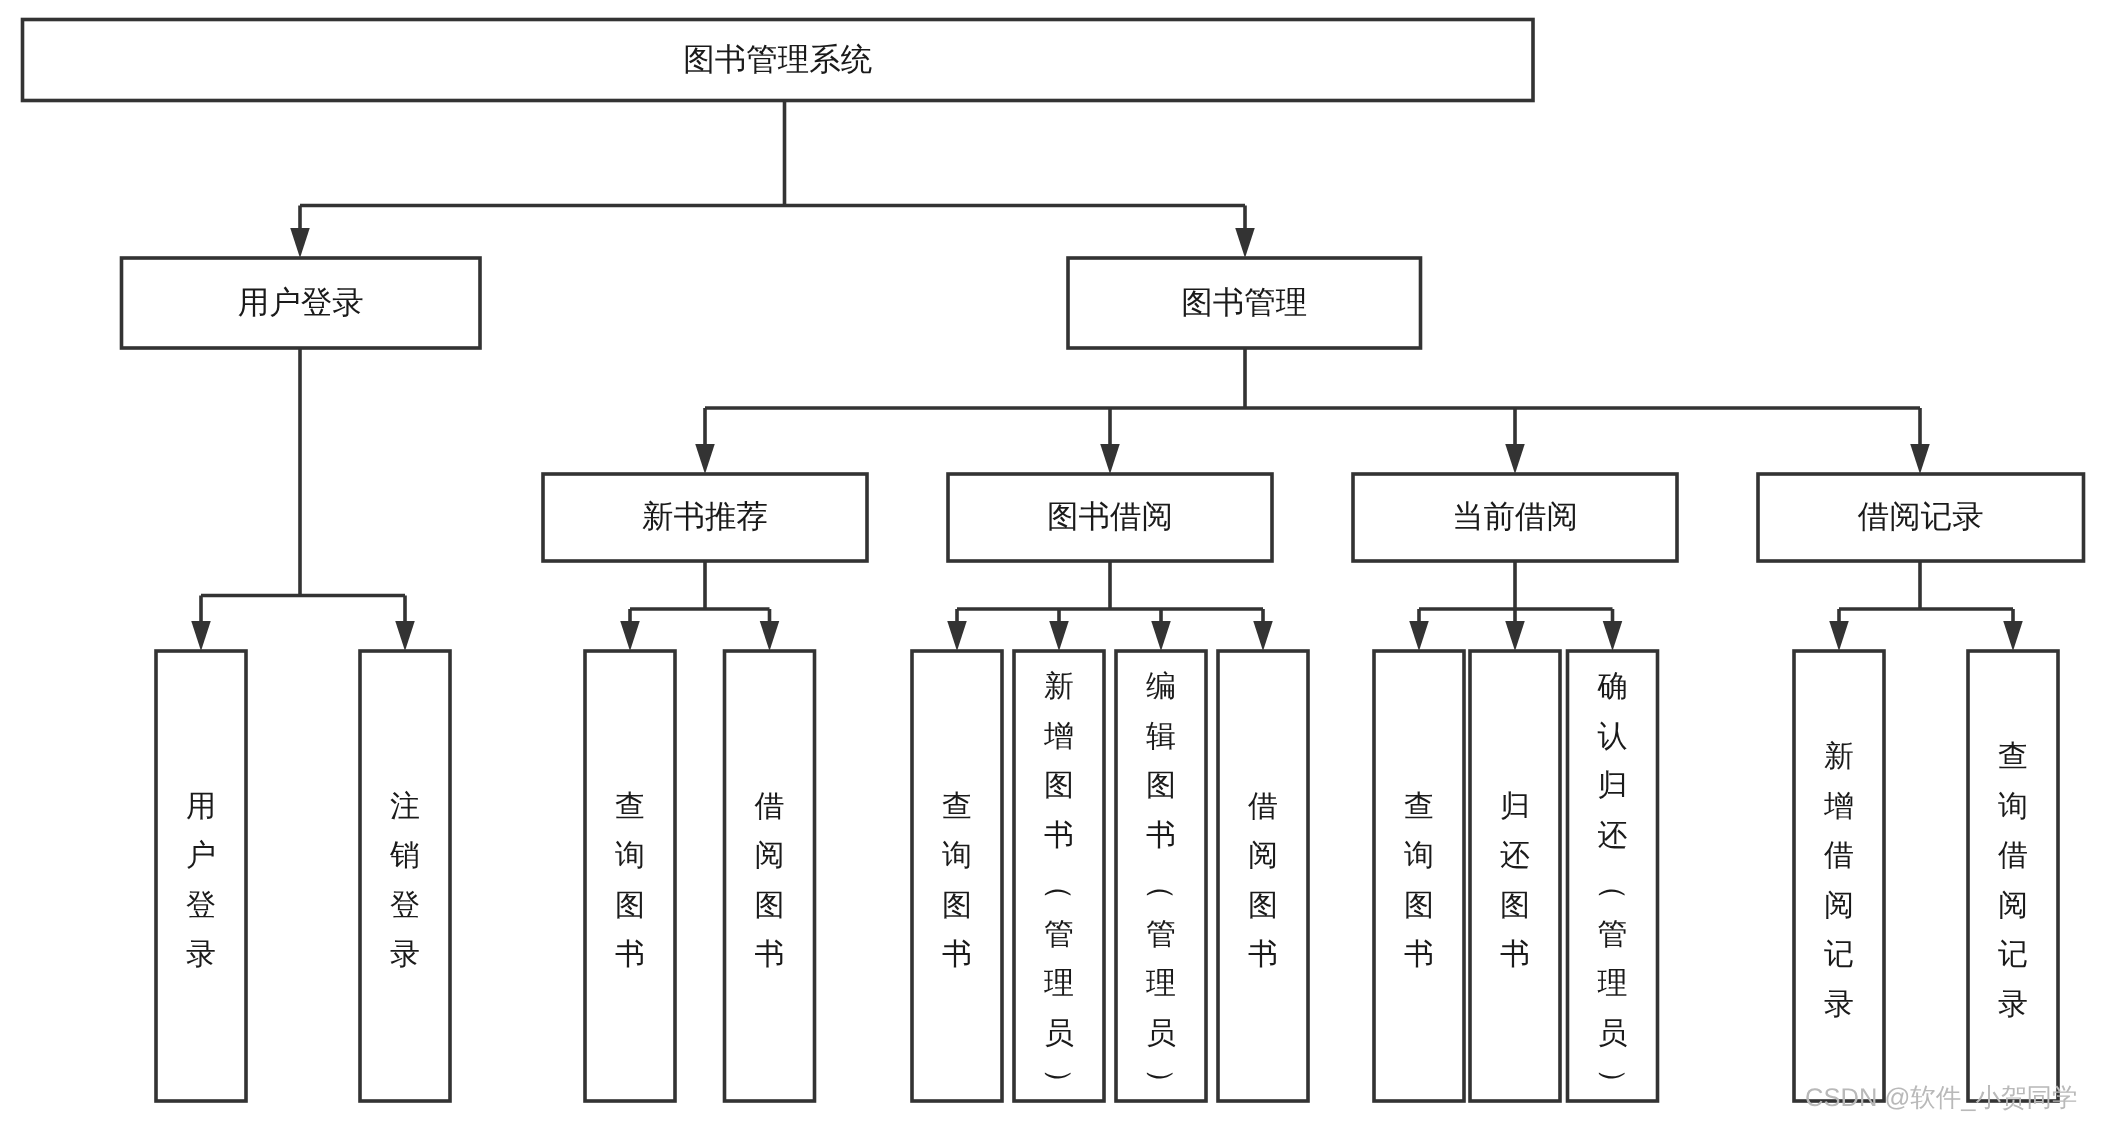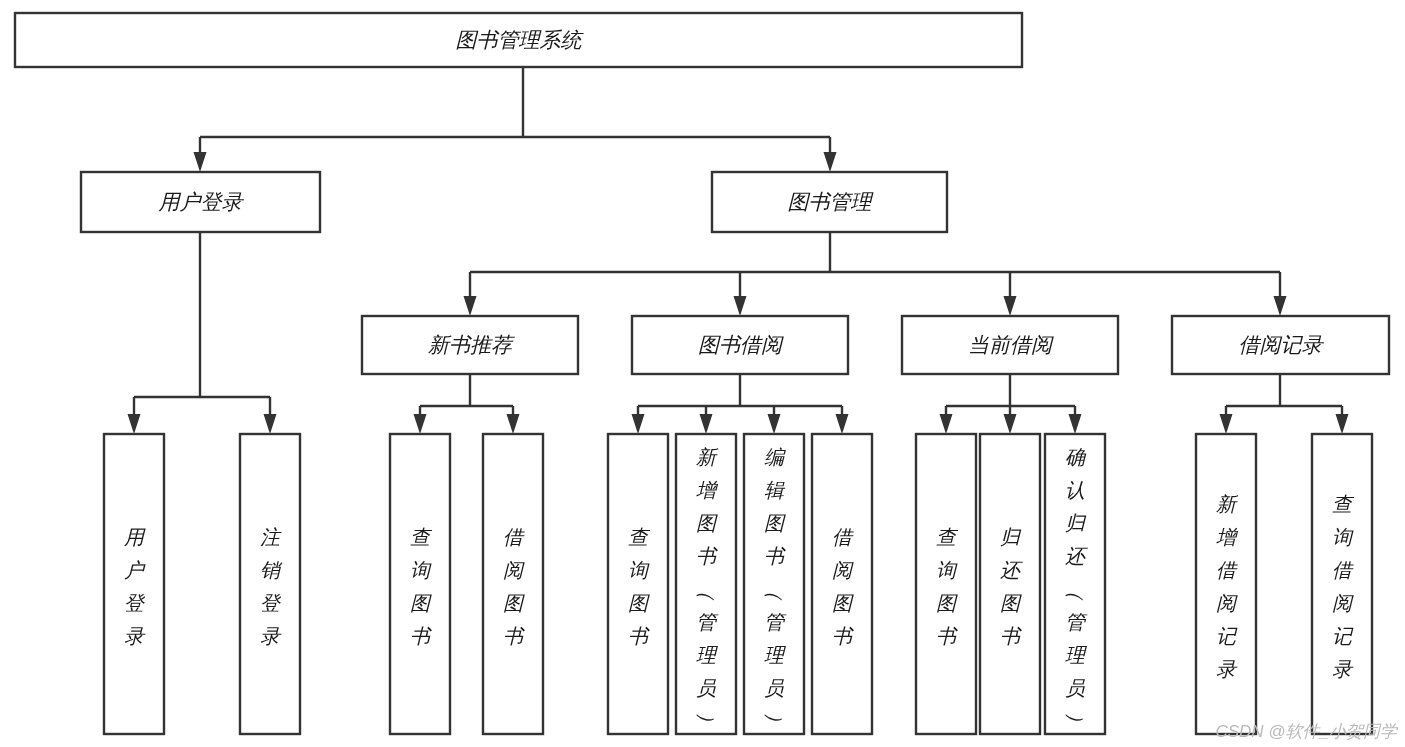--- a/index.html
+++ b/index.html
@@ -11,21 +11,20 @@
   body {
     width: 1405px;
     height: 747px;
     font-family: "Liberation Sans", "DejaVu Sans", sans-serif;
     overflow: hidden;
   }
   #diagram-root {
     position: relative;
     width: 1405px;
     height: 747px;
-    font-style: italic;
   }
   svg.flowchart {
     display: block;
     width: 1405px;
     height: 747px;
   }
   .node-box {
     fill: #ffffff;
     stroke: #333333;
     stroke-width: 2.4;
@@ -47,21 +46,21 @@
     stroke: #333333;
     stroke-width: 2.4;
     fill: none;
   }
   .arrow-head {
     fill: #333333;
     stroke: none;
   }
   .watermark {
     position: absolute;
-    right: 8px;
+    right: 20px;
     bottom: 4px;
     font-family: "Liberation Sans", "DejaVu Sans", sans-serif;
     font-size: 17px;
     color: #b9b9b9;
     white-space: nowrap;
     pointer-events: none;
     user-select: none;
   }
 </style>
 </head>

